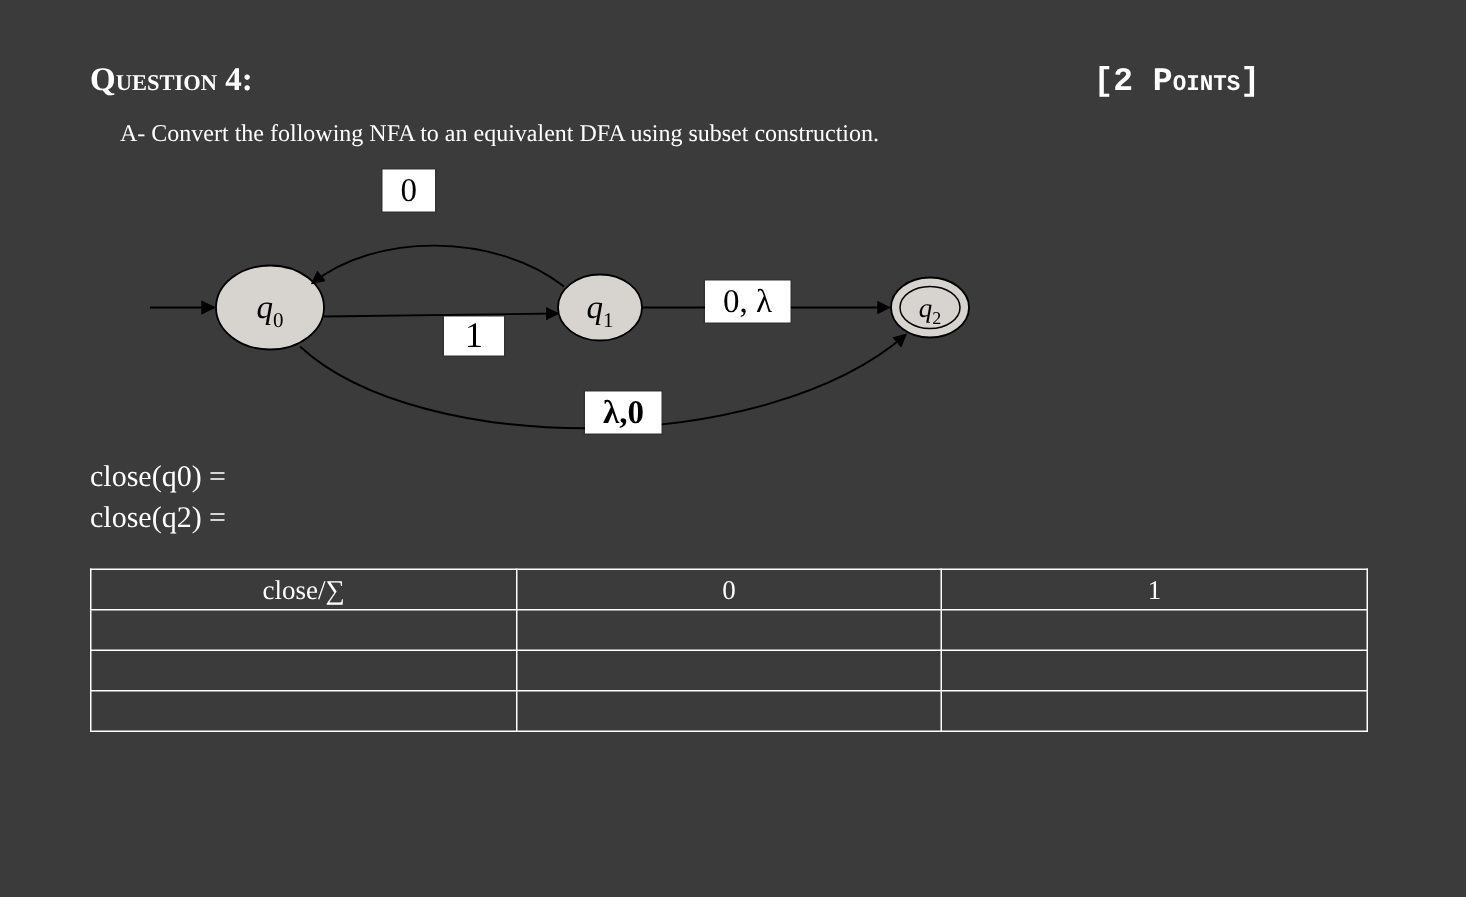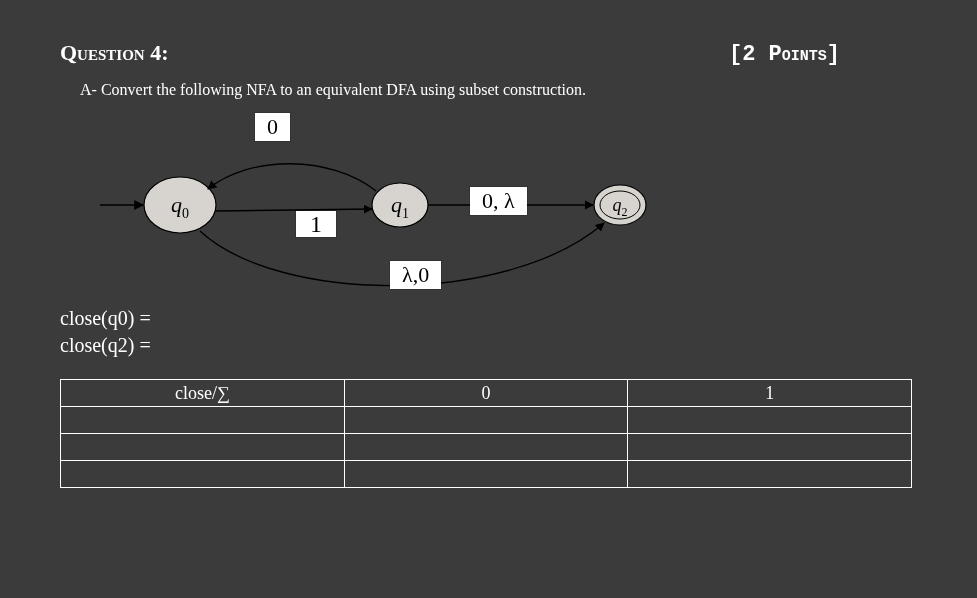--- a/index.html
+++ b/index.html
@@ -121,21 +121,21 @@
       <path d="M296 86 C250 50,170 50,128 84" fill="none" stroke="#000" stroke-width="1.3" marker-end="url(#arr)"></path>
 
       <line x1="348" y1="100" x2="513" y2="100" stroke="#000" stroke-width="1.3" marker-end="url(#arr)"></line>
 
       <path d="M120 126 C200 200,430 200,524 118" fill="none" stroke="#000" stroke-width="1.3" marker-end="url(#arr)"></path>
     </svg>
 
     <div class="lbl" style="left:175px;top:8px;">0</div>
     <div class="lbl" style="left:216px;top:106px;padding:0 14px;font-size:24px">1</div>
     <div class="lbl" style="left:390px;top:70px;margin-top:12px;">0, λ</div>
-    <div class="lbl" style="left:310px;top:156px;">λ,0</div>
+    <div class="lbl" style="left:310px;top:156px;font-weight:bold;">λ,0</div>
   </div>
 
   <div class="closures">
     <div>close(q0) =</div>
     <div>close(q2) =</div>
   </div>
 
   <table class="dfa">
     <tbody>
         <tr>

